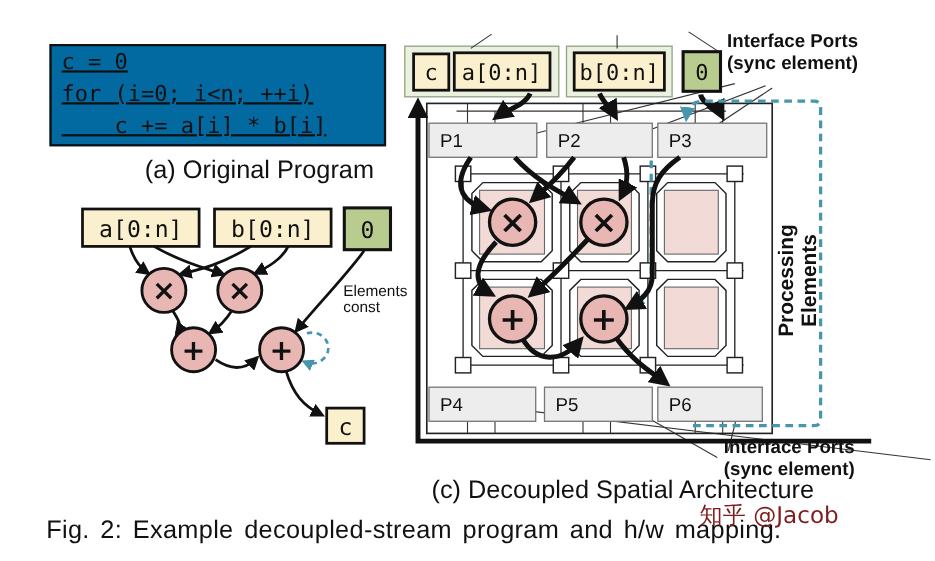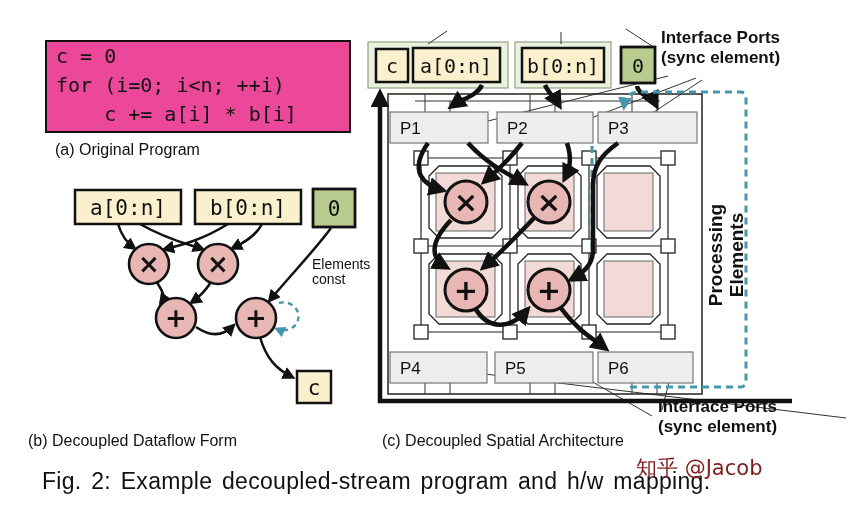--- a/index.html
+++ b/index.html
@@ -1,24 +1,24 @@
 <!DOCTYPE html>
 <html><head>
 <meta charset="utf-8">
 <style>
   html,body{margin:0;padding:0;background:#fff;}
   .stage{position:relative;width:850px;height:510px;background:#ffffff;overflow:hidden;
          font-family:"Liberation Sans",sans-serif;color:#111;}
   .stage svg{position:absolute;left:0;top:0;z-index:1;}
   .txt{position:absolute;z-index:2;}
   .code-box{position:absolute;left:45px;top:40px;width:306px;height:93px;border:2.5px solid #111;
-            background:#ec4899;box-sizing:border-box;z-index:2;}
+            background:#0369a1;box-sizing:border-box;z-index:2;text-decoration:underline;}
   .code-box .line{font-family:"DejaVu Sans Mono",monospace;font-size:20px;line-height:29px;
                   white-space:pre;padding-left:9px;}
-  .cap{font-size:16px;text-align:left;color:#111;}
+  .cap{font-size:23px;text-align:right;color:#111;}
   .bold-label{font-weight:bold;color:#111;}
   .fig-cap{font-family:Liberation Sans, sans-serif;font-size:23px;word-spacing:3px;letter-spacing:.3px;}
   .watermark{color:#7f1d1d;font-size:21px;font-family:"DejaVu Sans",sans-serif;z-index:3;}
   .rot{transform:rotate(-90deg);}
   text{font-family:"DejaVu Sans Mono",monospace;fill:#111;}
   .ptext{font-family:"Liberation Sans",sans-serif;font-size:17px;}
   .opsym{font-family:"DejaVu Sans",sans-serif;font-weight:bold;text-anchor:middle;}
   .mono21{font-size:21px;text-anchor:middle;}
   .mono20{font-size:20px;text-anchor:middle;}
 </style>
@@ -221,21 +221,20 @@
     <div class="line">    c += a[i] * b[i]</div>
   </div>
 
   <div class="txt cap" style="left:55px;top:141px;width:285px;">(a) Original Program</div>
 
   <div class="txt" style="left:312px;top:257px;font-size:14px;line-height:15px;">
     <div>Elements</div>
     <div>const</div>
   </div>
 
-  <div class="txt cap" style="left:28px;top:432px;width:315px;">(b) Decoupled Dataflow Form</div>
 
 
   <div class="txt bold-label" style="left:661px;top:28px;font-size:17px;line-height:20px;">
     <div>Interface Ports</div>
     <div>(sync element)</div>
   </div>
 
   <div class="txt bold-label rot" style="left:647px;top:233px;width:160px;height:44px;text-align:center;
        font-size:19px;line-height:21px;">
     <div>Processing</div>

